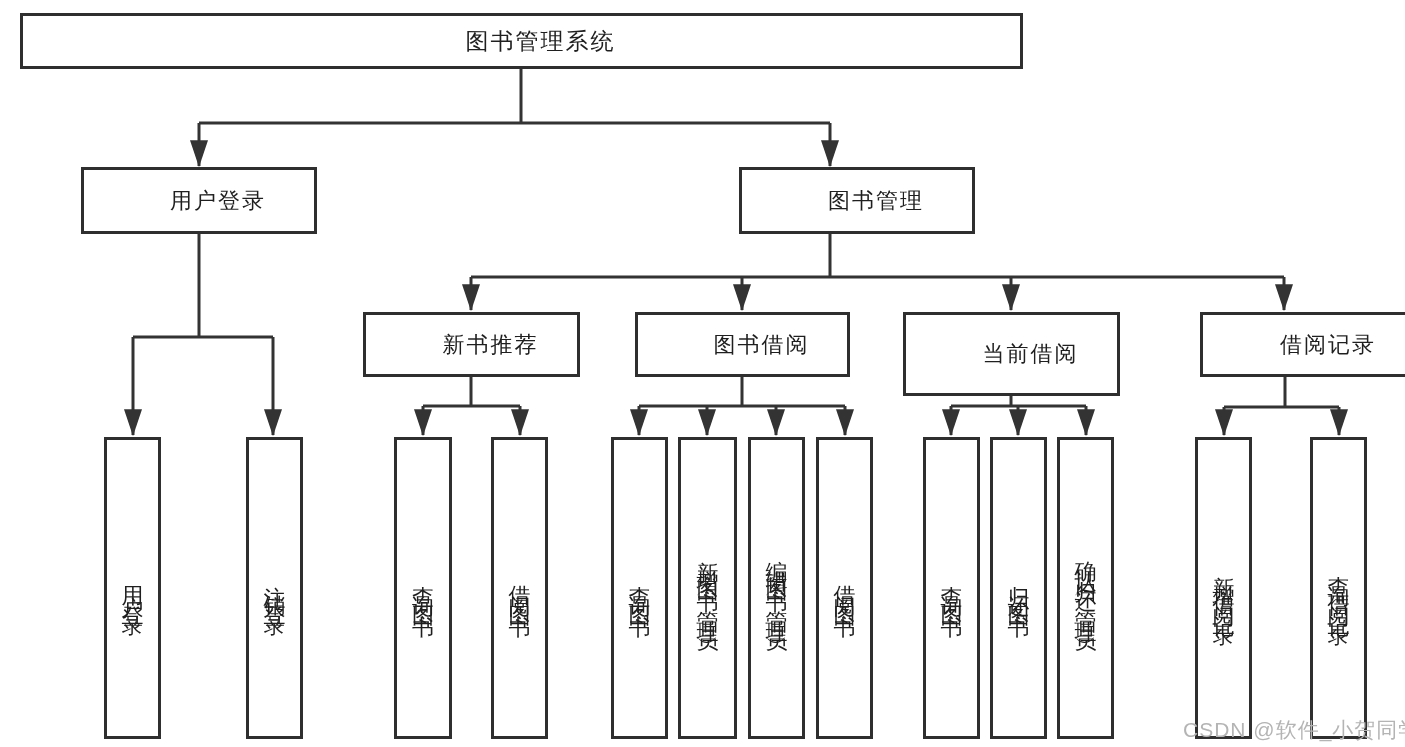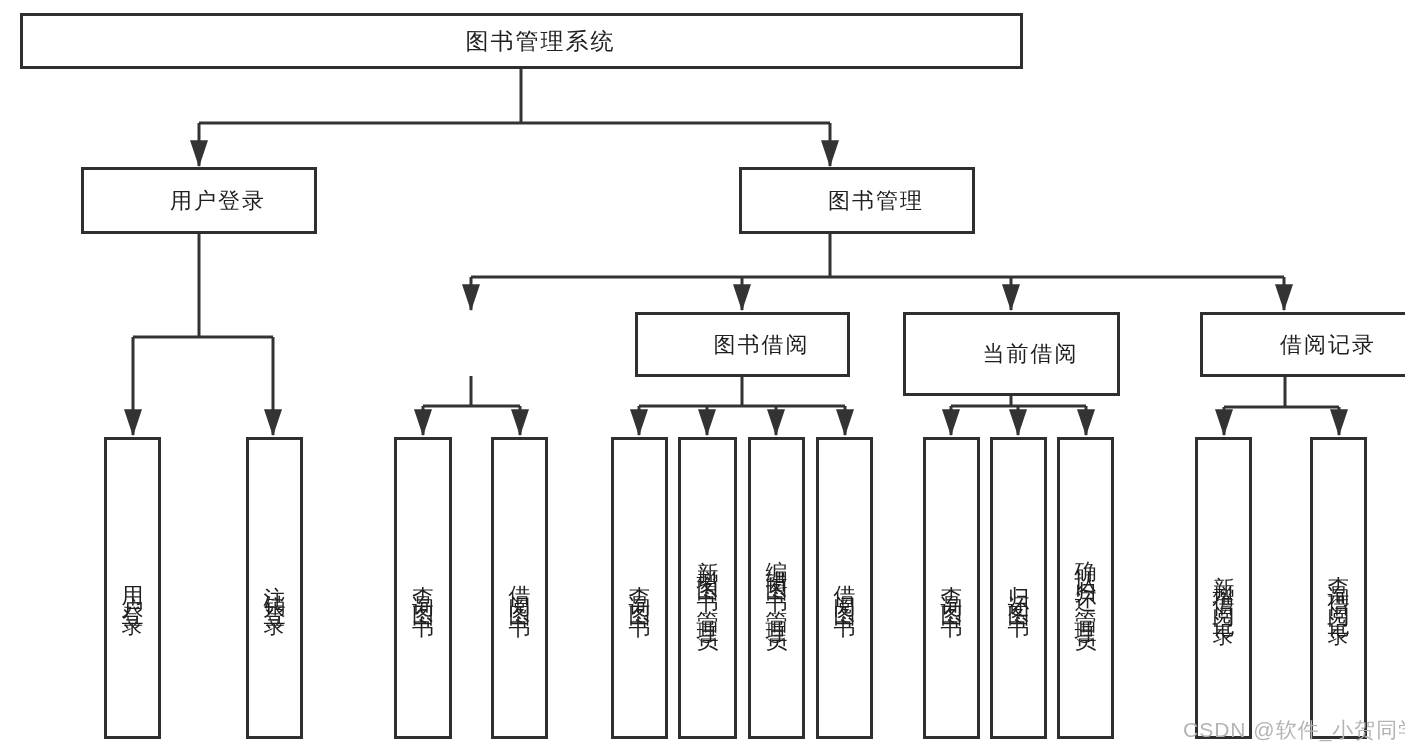--- a/index.html
+++ b/index.html
@@ -112,20 +112,23 @@
     <span>图书管理系统</span>
   </div>
 
   <div class="node h-node" style="left:81px; top:167px; width:236px; height:67px;">
     <span>用户登录</span>
   </div>
   <div class="node h-node" style="left:711px; top:167px; width:236px; height:67px;margin-left:28px;">
     <span>图书管理</span>
   </div>
 
+  <div class="node h-node" style="left:363px; top:312px; width:217px; height:65px;">
+    <span>新书推荐</span>
+  </div>
   <div class="node h-node" style="left:635px; top:312px; width:215px; height:65px;text-align:right;">
     <span>图书借阅</span>
   </div>
   <div class="node h-node" style="left:903px; top:312px; width:217px; height:84px;">
     <span>当前借阅</span>
   </div>
   <div class="node h-node" style="left:1200px; top:312px; width:218px; height:65px;">
     <span>借阅记录</span>
   </div>
 

